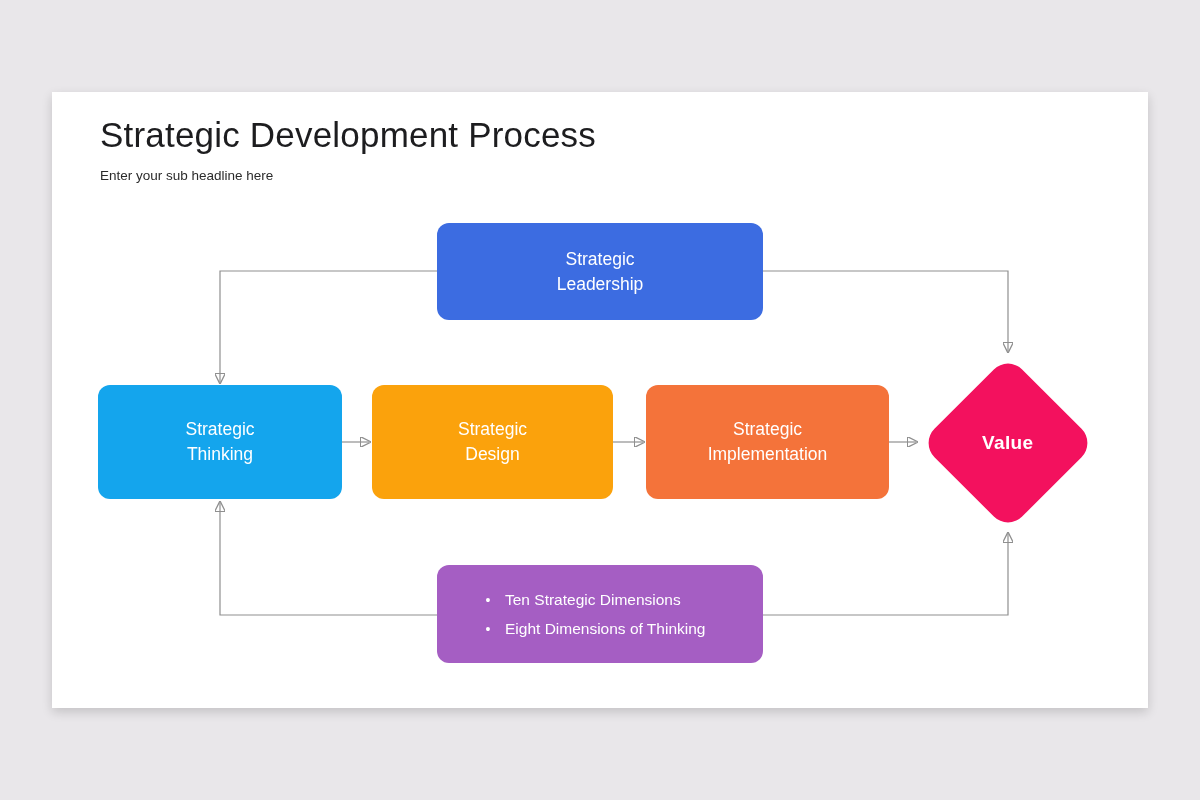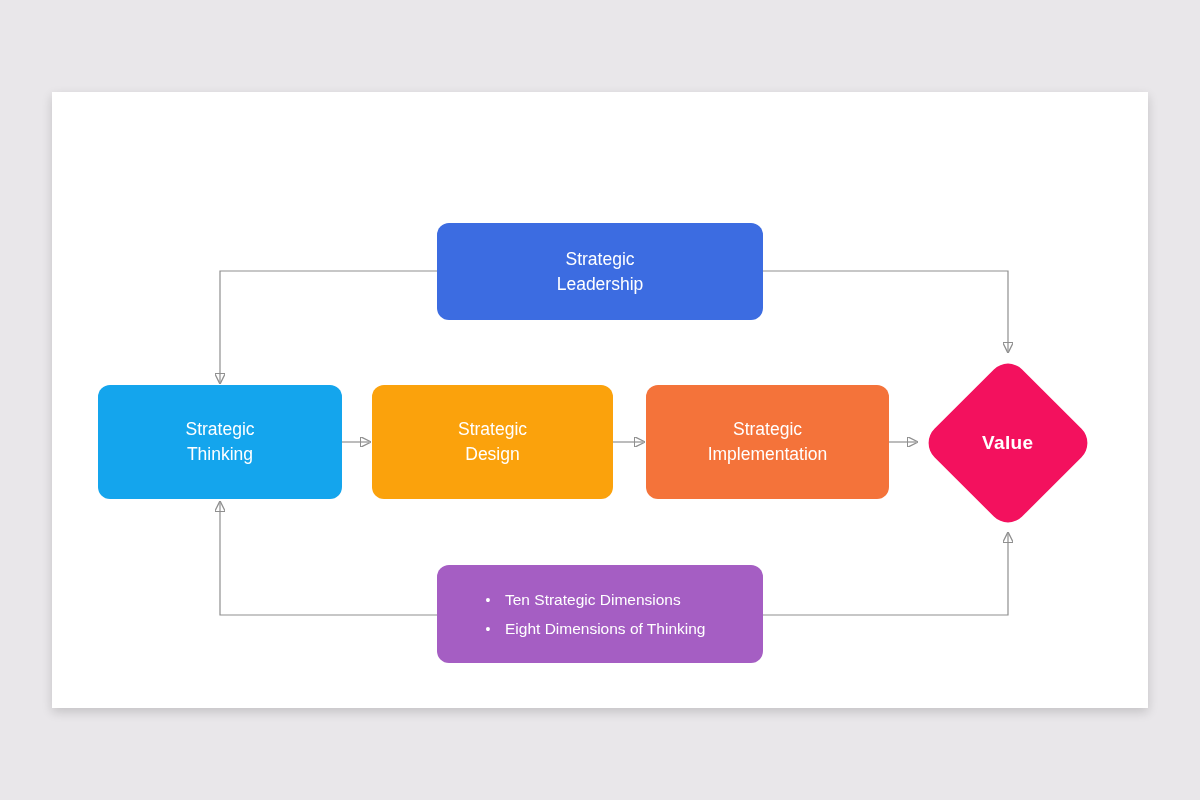--- a/index.html
+++ b/index.html
@@ -60,20 +60,22 @@
   }
   .bullet-text{font-size:15.5px;color:#ffffff;}
 </style>
 </head>
 <body>
 
 <div class="stage">
   <div class="card">
 
     <div class="header">
+      <h1 class="page-title">Strategic Development Process</h1>
+      <p class="page-subtitle">Enter your sub headline here</p>
     </div>
 
     <div class="diagram">
 
       <svg class="connectors" viewBox="0 0 1096 616" xmlns="http://www.w3.org/2000/svg">
         <defs>
           <marker id="arrow" viewBox="0 0 10 10" refX="8" refY="5" markerWidth="9" markerHeight="9" orient="auto">
             <path d="M0,0 L10,5 L0,10 z" fill="#454545" stroke="none"></path>
           </marker>
         </defs>

